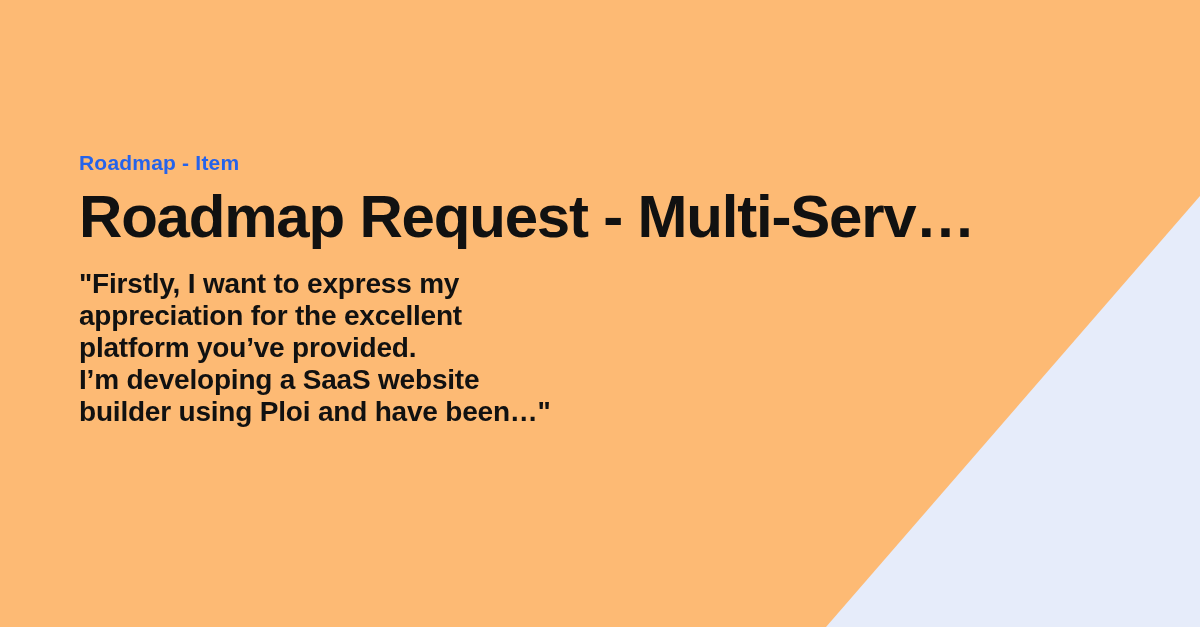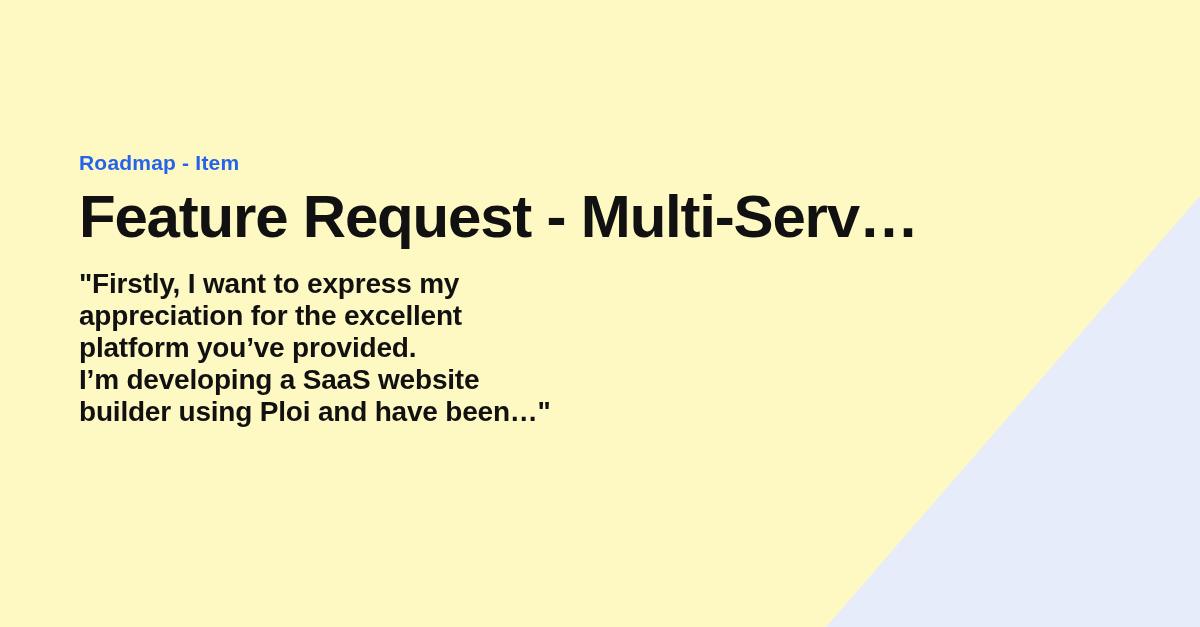--- a/index.html
+++ b/index.html
@@ -10,21 +10,21 @@
     width: 1200px;
     height: 627px;
     background: #ffffff;
     font-family: "Liberation Sans", sans-serif;
     overflow: hidden;
   }
   .card {
     position: relative;
     width: 1200px;
     height: 627px;
-    background: #fef9c3;
+    background: #fdba74;
     overflow: hidden;
   }
   
   .corner-wedge {
     position: absolute;
     top: 0;
     left: 0;
     width: 1200px;
     height: 627px;
     pointer-events: none;
@@ -71,18 +71,18 @@
 <body>
 
 <div class="card">
 
   <svg class="corner-wedge" viewBox="0 0 1200 627" preserveAspectRatio="none">
     <polygon points="1200,196 1200,627 826,627" fill="#e6ecfa"></polygon>
   </svg>
 
   <div class="content">
     <div class="eyebrow">Roadmap - Item</div>
-    <h1 class="title">Feature Request - Multi-Serv…</h1>
+    <h1 class="title">Roadmap Request - Multi-Serv…</h1>
     <p class="excerpt">"Firstly, I want to express my appreciation for the excellent platform you’ve provided.
 I’m developing a SaaS website builder using Ploi and have been…"</p>
   </div>
 
 </div>
 
 </body></html>

